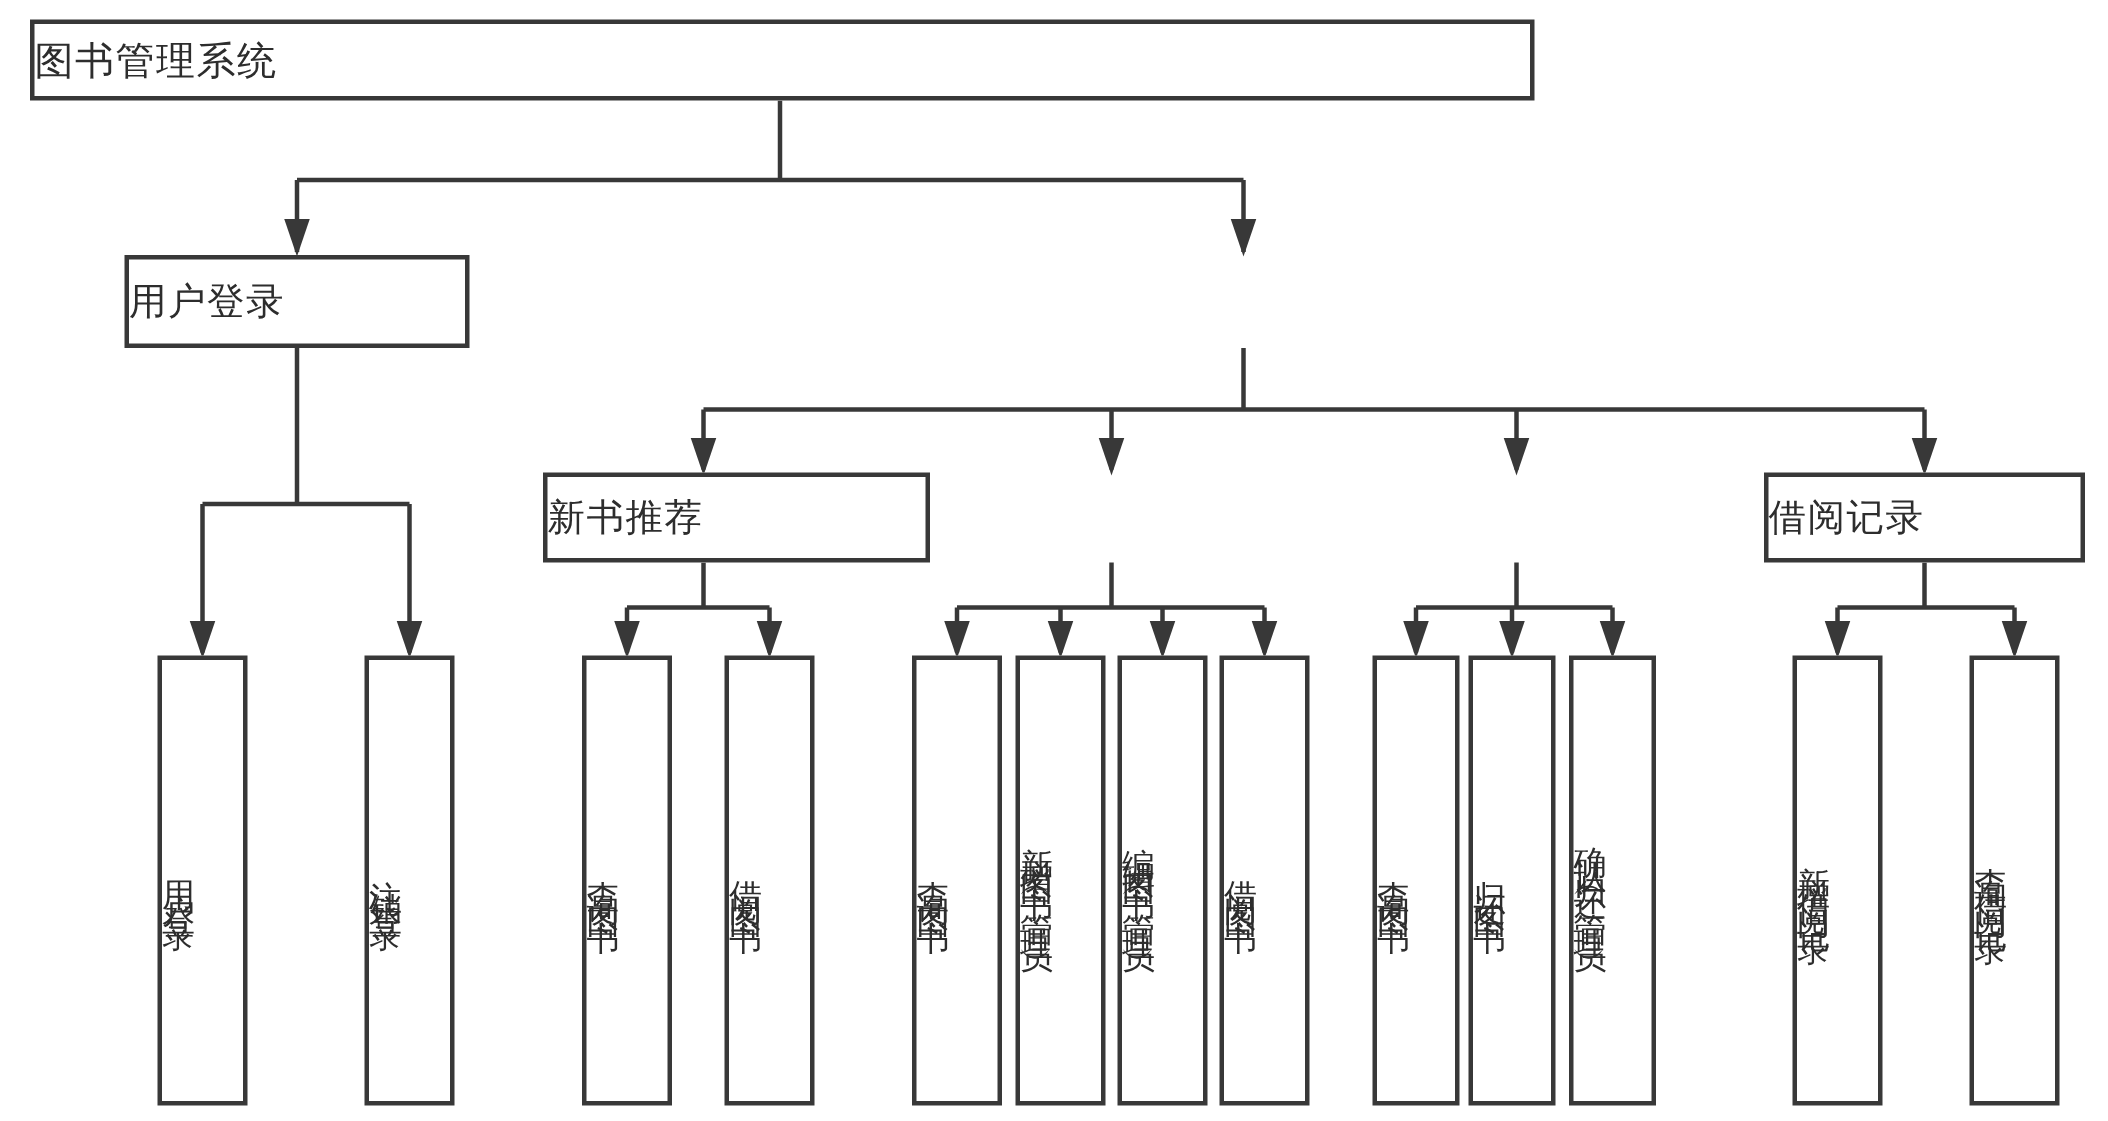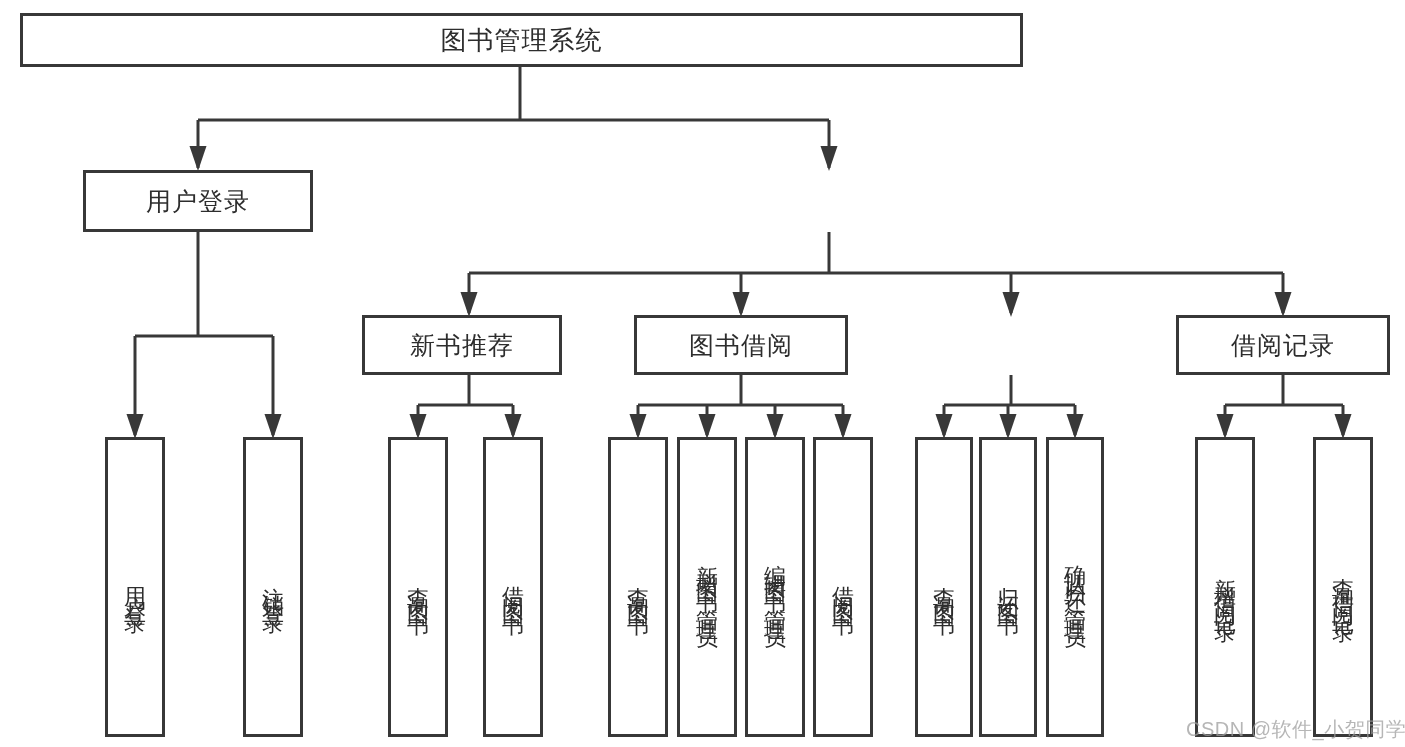--- a/index.html
+++ b/index.html
@@ -11,21 +11,20 @@
     overflow:hidden;
   }
   .connectors{position:absolute;left:0;top:0;z-index:1;}
   .box{
     position:absolute;
     box-sizing:border-box;
     border:3px solid #383838;
     background:#ffffff;
     display:flex;
     align-items:center;
-    justify-content:center;
     z-index:2;
   }
   .hlabel{
     color:#2d2d2d;
     font-size:25px;
     letter-spacing:1px;
     line-height:1;
     white-space:nowrap;
   }
   .title{font-size:26px;}
@@ -118,25 +117,22 @@
   </svg>
 
   <div class="box" style="left:20px;top:13px;width:1003px;height:54px">
     <span class="hlabel title">图书管理系统</span>
   </div>
 
   <div class="box" style="left:83px;top:170px;width:230px;height:62px">
     <span class="hlabel">用户登录</span>
   </div>
 
-  <div class="box" style="left:362px;top:315px;width:200px;height:60px">
+  <div class="box" style="left:362px;top:315px;width:258px;height:60px">
     <span class="hlabel">新书推荐</span>
-  </div>
-  <div class="box" style="left:634px;top:315px;width:214px;height:60px">
-    <span class="hlabel">图书借阅</span>
   </div>
   <div class="box" style="left:1176px;top:315px;width:214px;height:60px">
     <span class="hlabel">借阅记录</span>
   </div>
 
   <div class="box" style="left:105px;top:437px;width:60px;height:300px">
     <span class="vlabel">用户登录</span>
   </div>
   <div class="box" style="left:243px;top:437px;width:60px;height:300px">
     <span class="vlabel">注销登录</span>
@@ -172,15 +168,14 @@
     <span class="vlabel">确认归还（管理员）</span>
   </div>
 
   <div class="box" style="left:1195px;top:437px;width:60px;height:300px">
     <span class="vlabel">新增借阅记录</span>
   </div>
   <div class="box" style="left:1313px;top:437px;width:60px;height:300px">
     <span class="vlabel">查询借阅记录</span>
   </div>
 
-  <div class="watermark">CSDN @软件_小贺同学</div>
 
 </div>
 
 </body></html>

